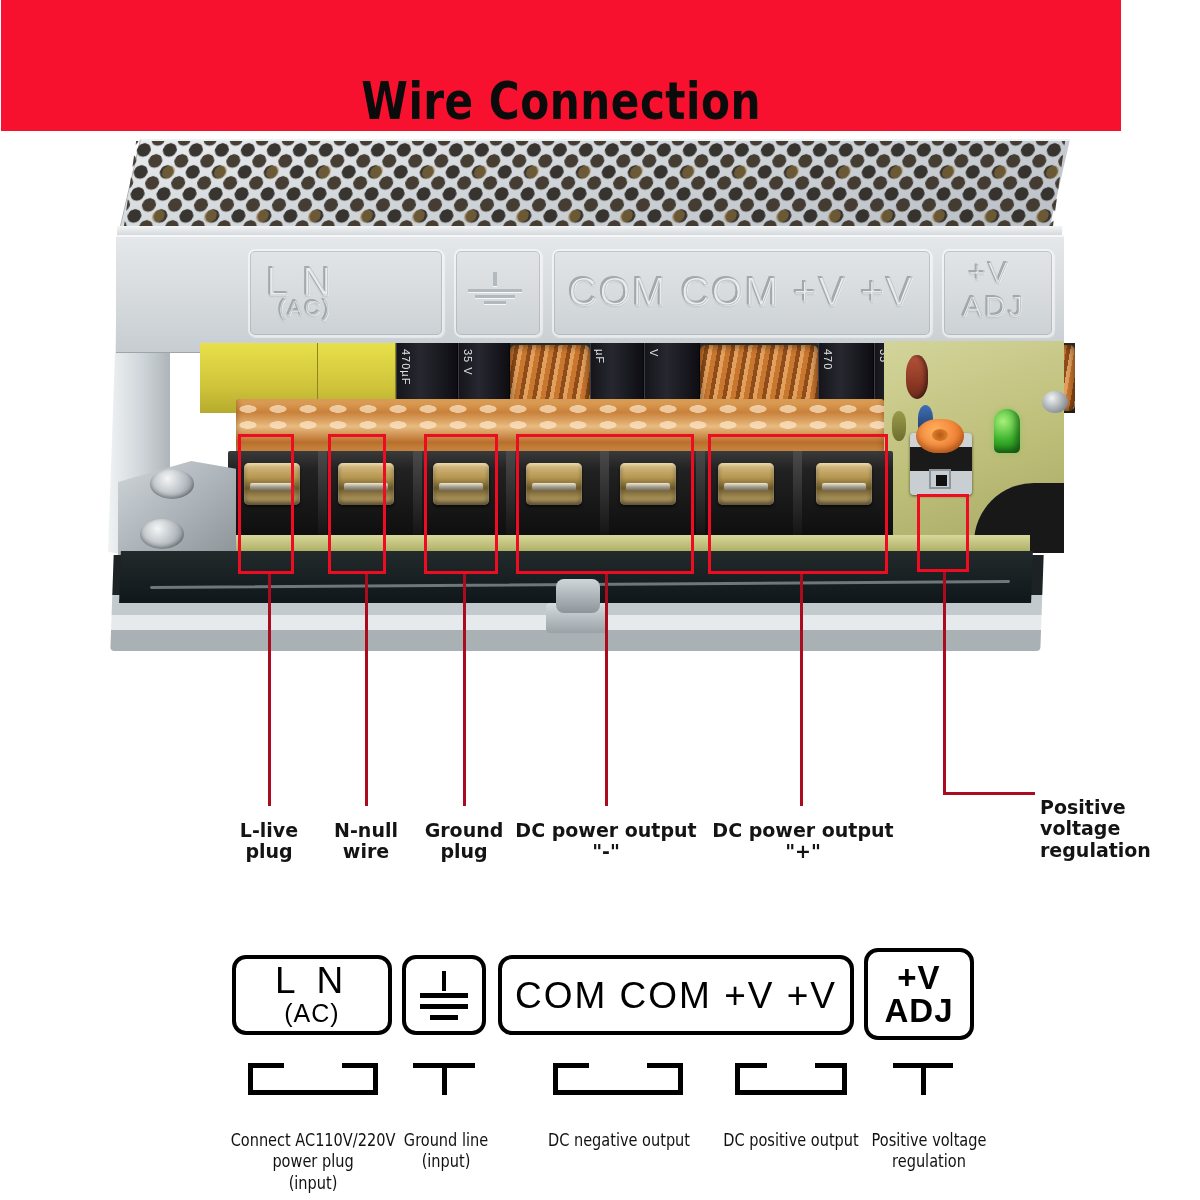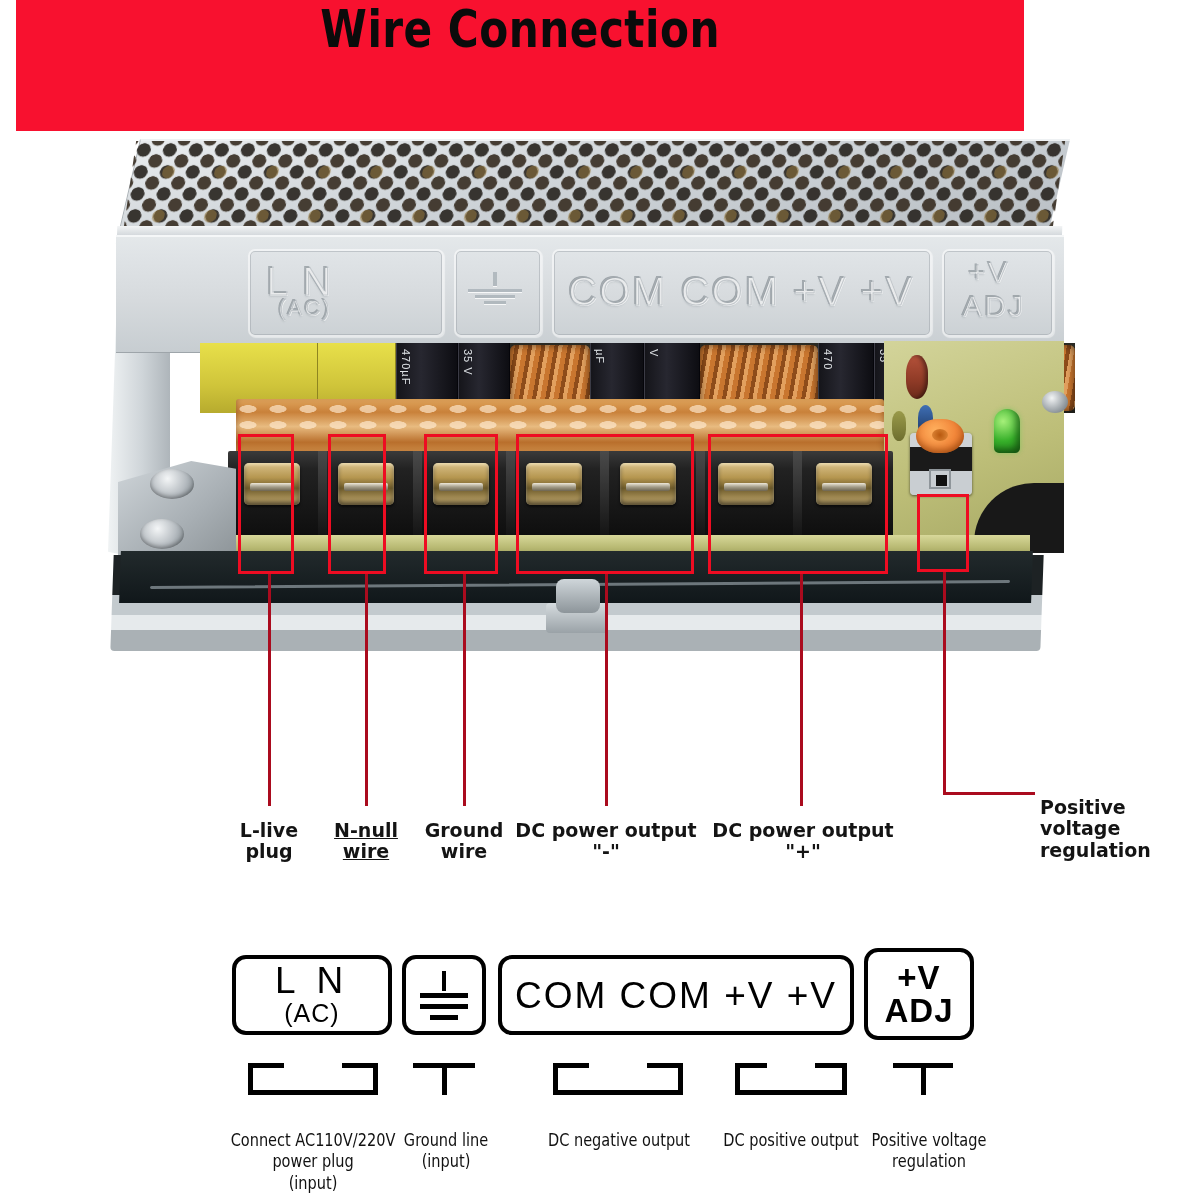--- a/index.html
+++ b/index.html
@@ -7,23 +7,23 @@
     margin: 0; padding: 0;
     width: 1200px; height: 1200px;
     background: #ffffff;
     font-family: "Liberation Sans", sans-serif;
     overflow: hidden;
   }
   #page { position: relative; width: 1200px; height: 1200px; background: #fff; }
 
   
   .banner {
-    position: absolute; left: 16px; top: 0; width: 1008px; height: 131px;
+    position: absolute; left: 1px; top: 0; width: 1120px; height: 131px;
     background: #f8112f;
-    display: flex; align-items: flex-start; justify-content: center;
+    display: flex; align-items: flex-end; justify-content: center;
   }
   .banner-title {
     font-family: "DejaVu Sans Condensed", "Liberation Sans Narrow", "Liberation Sans", sans-serif;
     font-weight: 700;
     font-size: 51px;
     color: #0b0b0b;
     letter-spacing: 0.5px;
     transform: scaleX(0.92);
     white-space: nowrap;
   }
@@ -450,24 +450,24 @@
   <div class="rline" style="left:365px; top:574px; height:232px;"></div>
   <div class="rline" style="left:463px; top:574px; height:232px;"></div>
   <div class="rline" style="left:605px; top:574px; height:232px;"></div>
   <div class="rline" style="left:800px; top:574px; height:232px;"></div>
 
   <div class="rline" style="left:943px; top:572px; height:222px;"></div>
   <div class="rline-h" style="left:943px; top:792px; width:92px;"></div>
 
   <div class="callout" style="left:216px; top:820px; width:106px;">L-live
 plug</div>
-  <div class="callout" style="left:314px; top:820px; width:104px;text-decoration:underline;">N-null
+  <div class="callout" style="left:314px; top:820px; width:104px;">N-null
 wire</div>
   <div class="callout" style="left:409px; top:820px; width:110px;">Ground
-wire</div>
+plug</div>
   <div class="callout" style="left:513px; top:820px; width:186px;">DC power output "-"</div>
   <div class="callout" style="left:708px; top:820px; width:190px;">DC power output "+"</div>
   <div class="callout" style="left:1040px; top:797px; width:150px; text-align:left;">Positive voltage
 regulation</div>
 
   <div class="legend-box" style="left:232px; top:955px; width:160px; height:80px;">
     <div class="lb-main">L  N</div>
     <div class="lb-sub">(AC)</div>
   </div>
 

